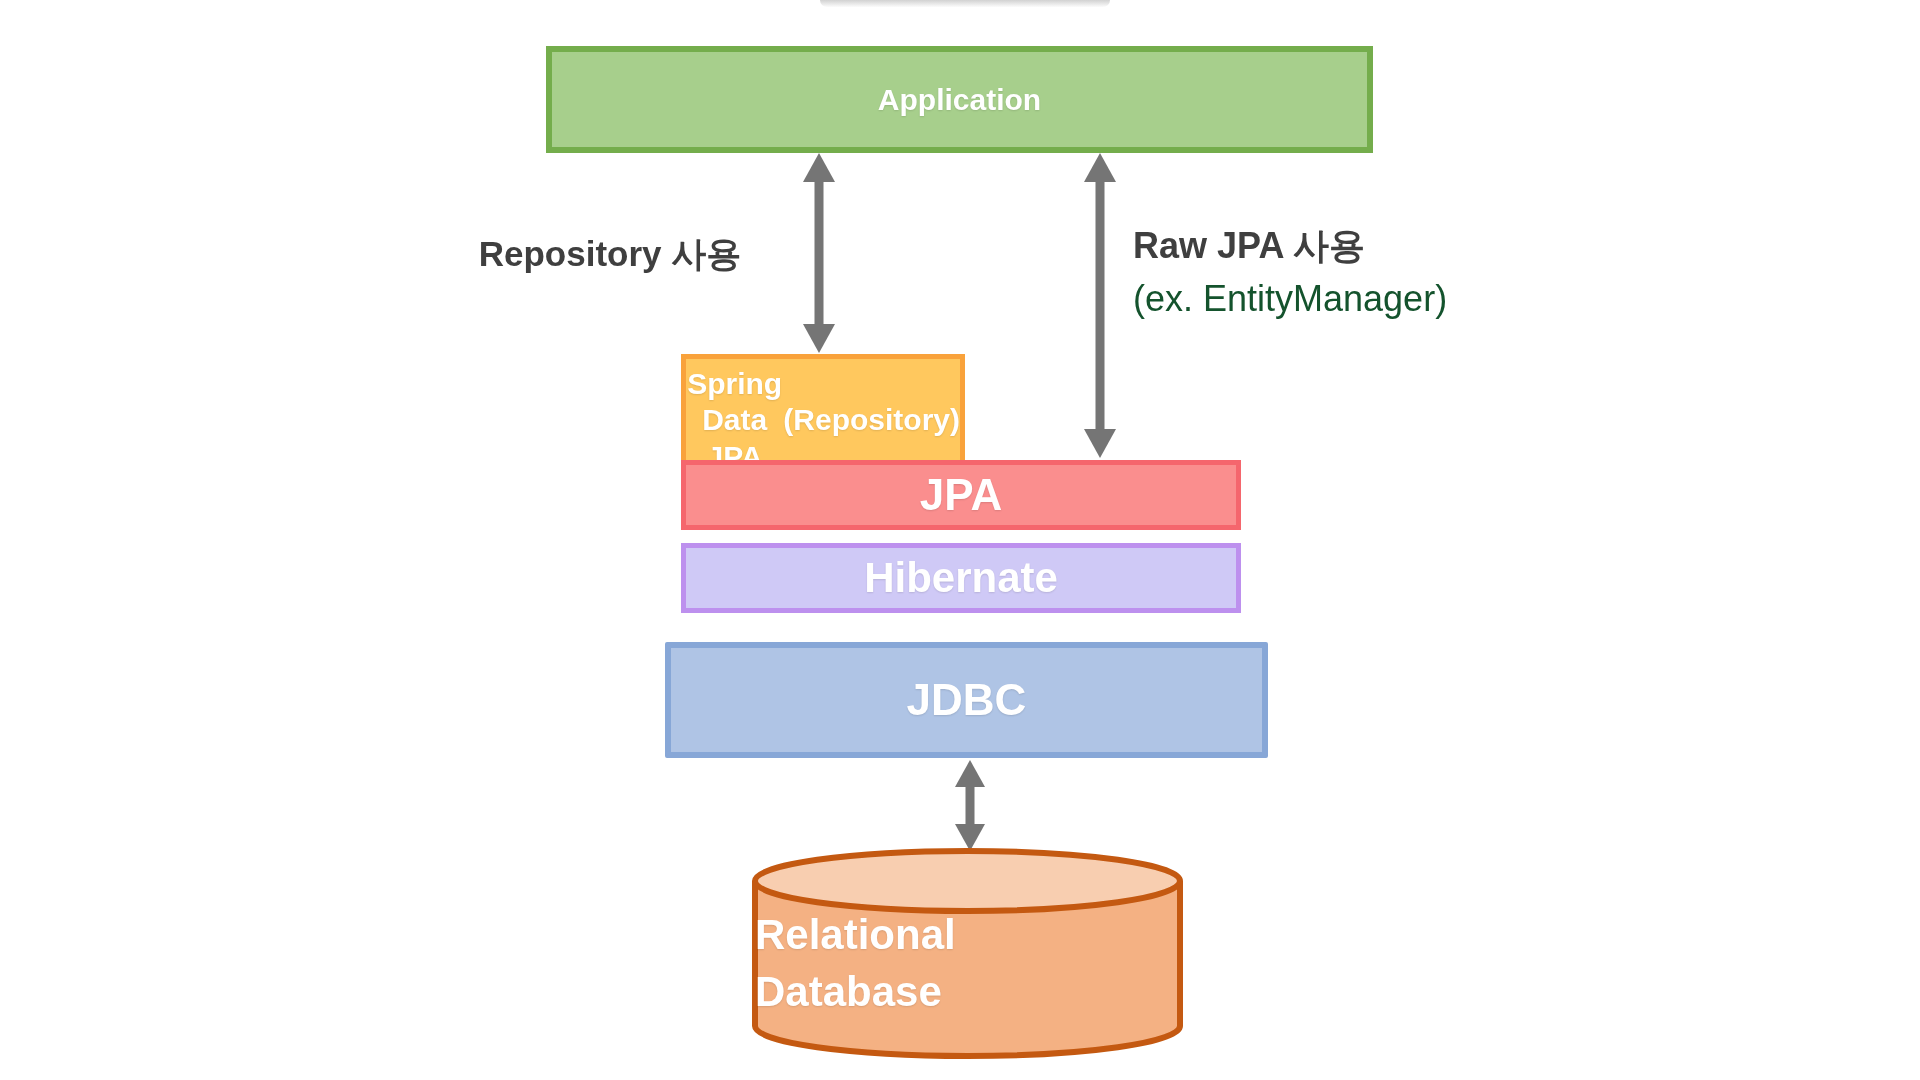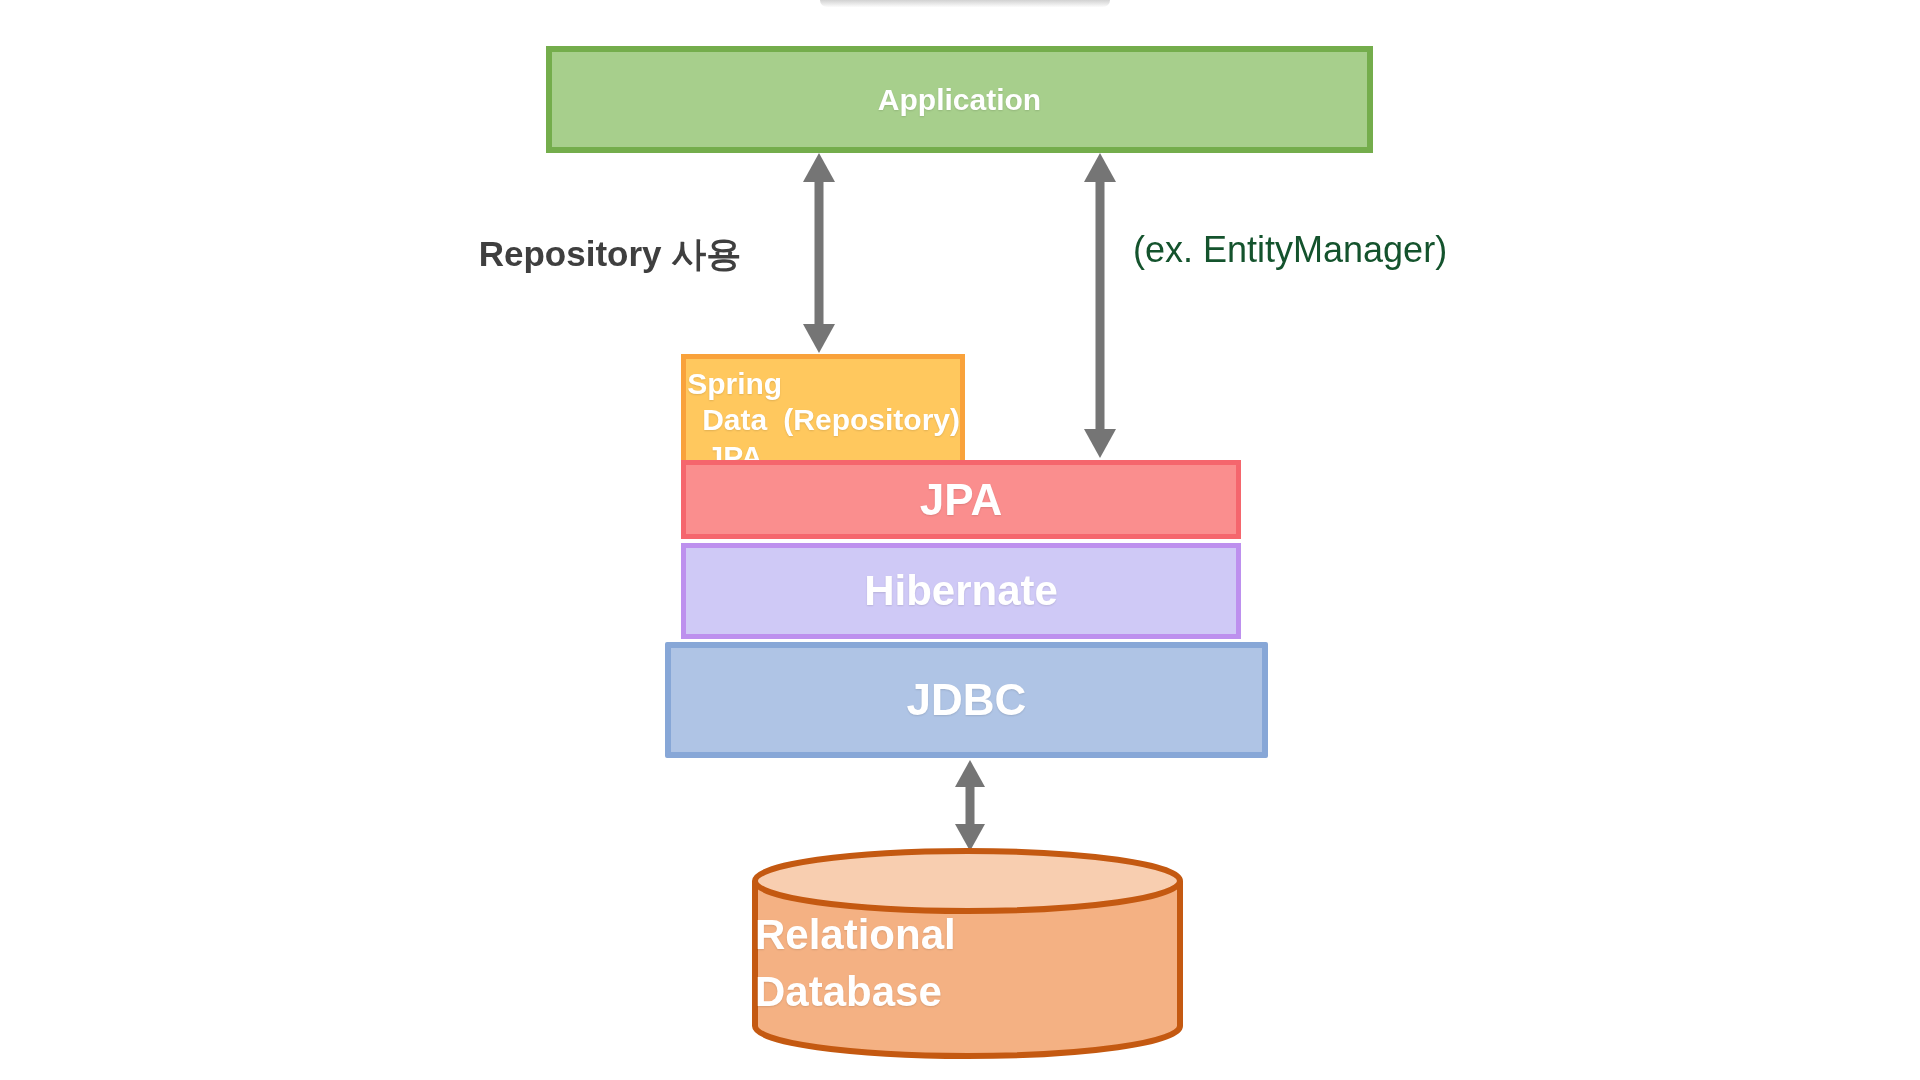--- a/index.html
+++ b/index.html
@@ -16,25 +16,25 @@
   .node-application{
     left:546px;top:46px;width:827px;height:107px;
     background:#A7CF8C;border:6px solid #74AD4C;font-size:30px;justify-content:center;
   }
   .node-spring{
     left:681px;top:354px;width:284px;height:133px;
     background:#FFC85E;border:5px solid #F9A23B;
     font-size:30px;line-height:1.22;flex-direction:row;
   }
   .node-jpa{
-    left:681px;top:460px;width:560px;height:79px;
+    left:681px;top:460px;width:560px;height:70px;
     background:#FA8E8E;border:5px solid #F5666D;font-size:44px;
   }
   .node-hibernate{
-    left:681px;top:543px;width:560px;height:96px;
+    left:681px;top:543px;width:560px;height:70px;
     background:#CFC9F6;border:5px solid #BD90EE;font-size:42px;
   }
   .node-jdbc{
     left:665px;top:642px;width:603px;height:116px;
     background:#AFC4E5;border:6px solid #87A7D7;border-radius:2px;font-size:44px;
   }
   .db-text{
     position:absolute;left:755px;top:906px;width:425px;
     text-align:left;color:#ffffff;font-weight:bold;font-size:42px;line-height:57px;
     text-shadow:0 1px 2px rgba(0,0,0,0.12);
@@ -91,20 +91,21 @@
       <rect x="755" y="881" width="425" height="145" fill="#F4B183"></rect>
       <line x1="755" y1="881" x2="755" y2="1026" stroke="#C45911" stroke-width="6"></line>
       <line x1="1180" y1="881" x2="1180" y2="1026" stroke="#C45911" stroke-width="6"></line>
       <ellipse cx="967.5" cy="881" rx="212.5" ry="30" fill="#F8CEB0" stroke="#C45911" stroke-width="6"></ellipse>
     </g>
   </svg>
 
   <div class="label-repo">Repository 사용</div>
 
   <div class="label-raw">
+    <div class="l1">Raw JPA 사용</div>
     <div class="l2">(ex. EntityManager)</div>
   </div>
 
   <div class="node node-spring">
     <span>Spring Data JPA</span>
     <span>(Repository)</span>
   </div>
 
   <div class="node node-jpa">
     <span>JPA</span>

